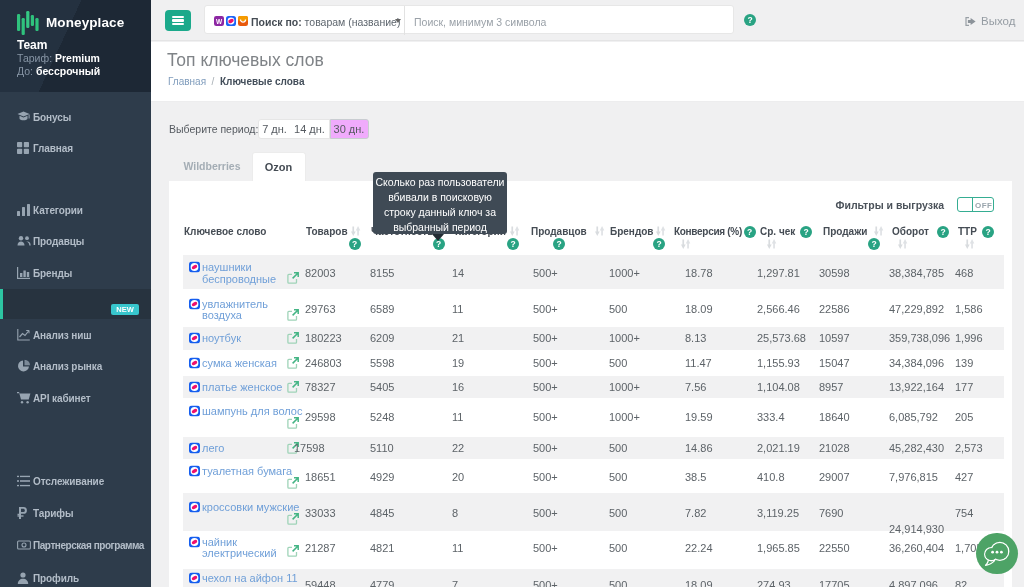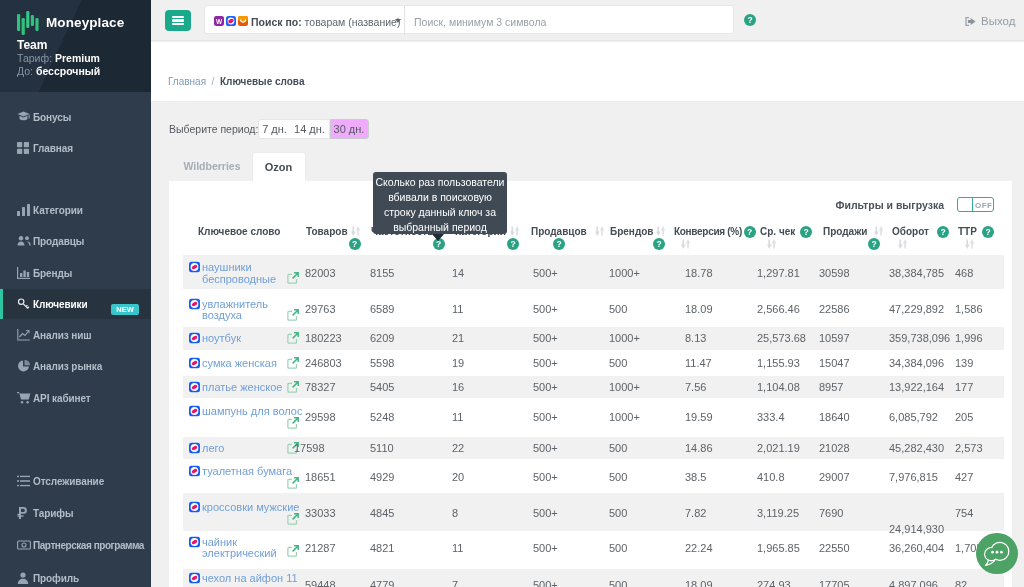--- a/index.html
+++ b/index.html
@@ -89,27 +89,20 @@
     <div class="menu-item" style="top:261.5px;">
       <svg width="13" height="12" viewBox="0 0 13 12" fill="#97a4b1">
         <rect x="0" y="0" width="1.2" height="12"></rect>
         <rect x="0" y="10.8" width="13" height="1.2"></rect>
         <rect x="3" y="6" width="2.4" height="4"></rect>
         <rect x="6.4" y="3.5" width="2.4" height="6.5"></rect>
         <rect x="9.8" y="5" width="2.4" height="5"></rect>
       </svg>
       <span class="lbl">Бренды</span>
     </div>
-    <div class="menu-item" style="top:293px; color:#fff;">
-      <svg width="13" height="13" viewBox="0 0 13 13" fill="none" stroke="#e8eef2" stroke-width="1.2">
-        <circle cx="4.2" cy="4.2" r="2.7"></circle>
-        <path d="M6.3 6.3 11 11M9 9l1.5-1.3M10.7 10.5l1.3-1.2"></path>
-      </svg>
-      <span class="lbl">Ключевики</span>
-    </div>
     <div class="menu-item" style="top:324.2px;">
       <svg width="13" height="12" viewBox="0 0 13 12" fill="none" stroke="#97a4b1" stroke-width="1.2">
         <path d="M0.8 0v11h12" stroke-width="1.1"></path>
         <path d="M2.5 8 5.5 4.5 8 6.5 12 1.5"></path>
         <path d="M12 1.5h-2.8M12 1.5v2.8" stroke-width="1"></path>
       </svg>
       <span class="lbl">Анализ ниш</span>
     </div>
     <div class="menu-item" style="top:355.4px;">
       <svg width="13" height="13" viewBox="0 0 13 13" fill="#97a4b1">
@@ -187,36 +180,37 @@
       <div class="abs" style="left:209px; top:10px; font-size:10.5px; color:#9aa1a8;">Поиск, минимум 3 символа</div>
     </div>
     <div class="qm" style="left:599px; top:20px;">?</div>
     <svg class="abs" style="left:814px; top:16.5px;" width="11" height="9" viewBox="0 0 11 9">
       <path d="M4 0.6H1V8.4H4" fill="none" stroke="#99a0a6" stroke-width="1.2"></path>
       <path d="M5.6 1.1 10.6 4.5 5.6 7.9 5.6 5.9 2.9 5.9 2.9 3.1 5.6 3.1Z" fill="#8c939a"></path>
     </svg>
     <div class="abs" style="left:830px; top:15px; font-size:11.5px; color:#959ca3;">Выход</div>
   </div>
   <div id="hband">
+    <div class="abs" style="left:16px; top:8px; font-size:17.5px; color:#7f8387;">Топ ключевых слов</div>
     <div class="abs" style="left:17px; top:34px; font-size:10px; color:#7f9cbc;">Главная <span style="color:#a9b0b6;">&nbsp;/&nbsp;</span> <span style="color:#434e5a; font-weight:bold;">Ключевые слова</span></div>
   </div>
   <div class="abs" style="left:169px; top:122.5px; font-size:10.5px; color:#555a60;">Выберите период:</div>
   <div class="abs" style="left:257.5px; top:119px; width:34px; height:19.5px; background:#fff; border:1px solid #e6e6e6; border-radius:3px 0 0 3px; font-size:11px; color:#555a60; text-align:center; line-height:18px;">7 дн.</div>
   <div class="abs" style="left:290.5px; top:119px; width:39px; height:19.5px; background:#fff; border:1px solid #e6e6e6; border-left:none; border-radius:0; font-size:11px; color:#555a60; text-align:center; line-height:18px;">14 дн.</div>
   <div class="abs" style="left:329.5px; top:119px; width:39px; height:19.5px; background:#f0abfc; border:1px solid #c9cdd1; border-radius:0 3px 3px 0; font-size:11px; color:#555a60; text-align:center; line-height:18px;">30 дн.</div>
   <div class="abs" style="left:172px; top:152px; width:80px; height:29px; font-size:10.5px; font-weight:bold; color:#a4adb5; text-align:center; line-height:29px;">Wildberries</div>
   <div class="abs" style="left:251.5px; top:152px; width:54px; height:29px; background:#fff; border:1px solid #ececec; border-bottom:none; border-radius:3px 3px 0 0; font-size:11px; font-weight:bold; color:#454c54; text-align:center; line-height:29px;">Ozon</div>
   <div id="panel" class="abs" style="left:169px; top:181px; width:843px; height:406px; background:#fff;"></div>
   <div class="abs" style="left:944px; top:199px; font-size:10.5px; font-weight:bold; color:#4b525a; transform:translateX(-100%); white-space:nowrap;">Фильтры и выгрузка</div>
   <div class="abs" style="left:957px; top:197px; width:37px; height:15px; background:#fff; border:1px solid #35ad92; border-radius:3px;">
     <div class="abs" style="left:14px; top:0; width:1px; height:13px; background:#35ad92;"></div>
     <div class="abs" style="left:17px; top:2.5px; font-size:8px; font-weight:bold; color:#9aa5ad; letter-spacing:0.5px;">OFF</div>
   </div>
   <div id="tablezone">
-  <div class="hcell" style="left:198px; top:226px;">Ключевое слово</div>
+  <div class="hcell" style="left:184px; top:226px;">Ключевое слово</div>
   <div class="hcell" style="left:306px; top:226px;">Товаров</div>
   <svg class="abs" style="left:351px; top:226px;" width="11" height="11" viewBox="0 0 11 11">
       <path d="M1.4 0.5h1.7v5h1.6L2.25 10 0 5.5h1.4Z" fill="#d9dcdf"></path>
       <path d="M7.05 0 9.3 4.5H7.9v5H6.2v-5H4.8Z" fill="#dfe2e5"></path>
     </svg>
   <div class="qm" style="left:354.5px; top:243.5px;">?</div>
   <div class="hcell" style="left:371px; top:226px;">Частотность</div>
   <svg class="abs" style="left:435px; top:226px;" width="11" height="11" viewBox="0 0 11 11">
       <path d="M1.4 0.5h1.7v5h1.6L2.25 10 0 5.5h1.4Z" fill="#d9dcdf"></path>
       <path d="M7.05 0 9.3 4.5H7.9v5H6.2v-5H4.8Z" fill="#dfe2e5"></path>

